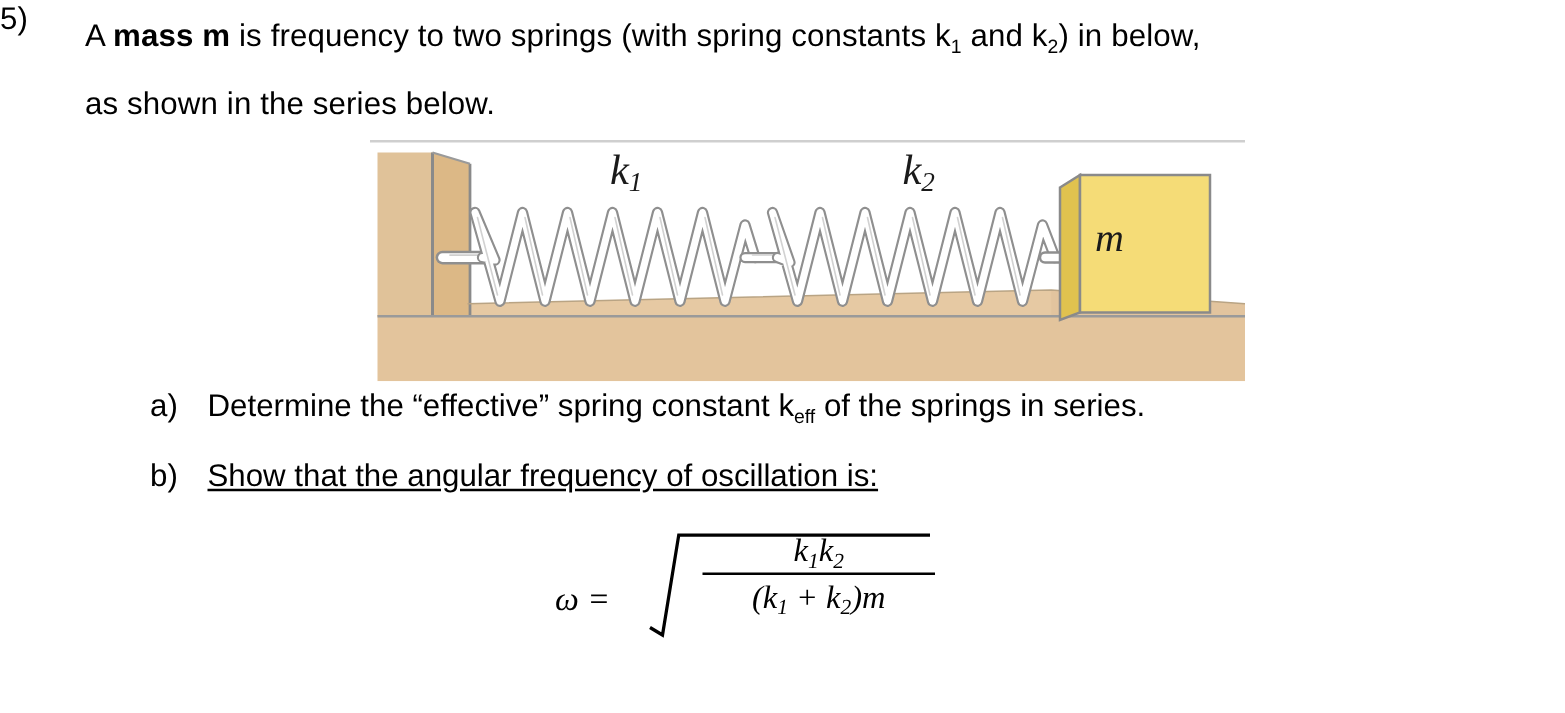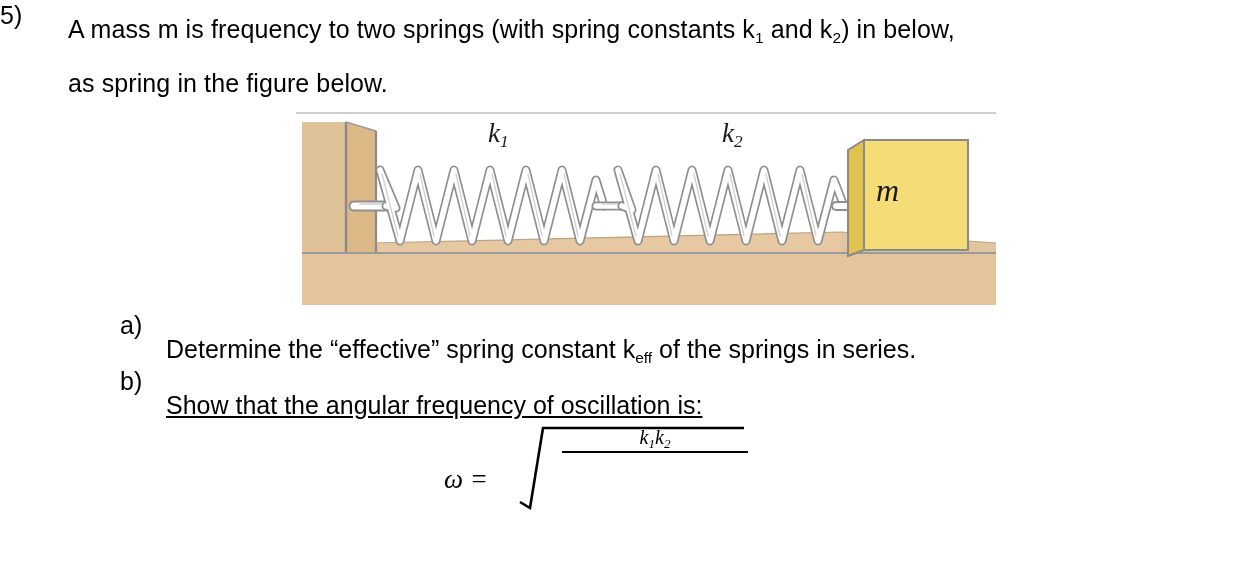--- a/index.html
+++ b/index.html
@@ -29,40 +29,39 @@
     top: 14px;
   }
   #line-1-text {
     left: 68px;
     top: 14px;
   }
   #line-2-text {
     left: 68px;
     top: 68px;
   }
-  .bold { font-weight: normal; }
+  .bold { font-weight: bold; }
   sub {
     font-size: 0.62em;
     vertical-align: baseline;
     position: relative;
     top: 0.30em;
   }
 
   .part-label {
     position: absolute;
     font-size: 25px;
     line-height: 30px;
     white-space: nowrap;
   }
   .part-text {
     position: absolute;
     font-size: 25px;
     line-height: 30px;
     white-space: nowrap;
-    margin-top: 24px;
   }
   #part-a-label { left: 120px; top: 310px; }
   #part-a-text  { left: 166px; top: 310px; }
   #part-b-label { left: 120px; top: 366px; }
   #part-b-text  { left: 166px; top: 366px; text-decoration: underline; }
 
   
   #figure {
     position: absolute;
     left: 296px;
@@ -80,21 +79,21 @@
   }
   #figure-svg {
     position: absolute;
     left: 0;
     top: 0;
   }
   .fig-label {
     position: absolute;
     font-family: "Liberation Serif", serif;
     font-style: italic;
-    font-size: 27px;
+    font-size: 34px;
     color: #1a1a1a;
     white-space: nowrap;
   }
   .fig-label sub {
     font-size: 0.64em;
     top: 0.28em;
   }
   #label-k1 { left: 192px; top: 8px; }
   #label-k2 { left: 426px; top: 8px; }
   #label-m {
@@ -125,21 +124,21 @@
     left: 76px;
     top: 0px;
   }
   #eq-fraction {
     position: absolute;
     left: 122px;
     top: 6px;
     width: 186px;
     text-align: center;
     font-style: italic;
-    font-size: 20px;
+    font-size: 26px;
   }
   #eq-numerator {
     padding-bottom: 2px;
     white-space: nowrap;
   }
   #eq-frac-bar {
     height: 2px;
     background: #000000;
     width: 100%;
   }
@@ -158,21 +157,21 @@
 
 <div class="q-line">
   <span>5)</span>
 </div>
 <div class="q-line" id="line-number"></div>
 
 <div class="q-line" id="line-1-text">
   <span>A </span><span class="bold">mass m</span><span> is frequency to two springs (with spring constants k</span><sub>1</sub><span> and k</span><sub>2</sub><span>) in below,</span>
 </div>
 
-<div class="q-line" id="line-2-text">as spring in the figure below.</div>
+<div class="q-line" id="line-2-text">as shown in the series below.</div>
 
 <div id="figure">
   <div id="figure-top-rule"></div>
 
   <svg id="figure-svg" width="706" height="195" viewBox="0 0 706 195">
 
     <rect x="6" y="142" width="694" height="53" fill="#e3c49c"></rect>
 
     <path d="M 78 142 L 700 142 L 700 133 L 545 122 L 78 133 Z" fill="#e6c9a3"></path>
     <path d="M 545 122 L 700 133 L 700 142 L 545 142 Z" fill="#e2c49e"></path>
@@ -244,14 +243,17 @@
 
   <svg id="eq-radical" width="230" height="112" viewBox="0 0 230 112">
     <path d="M 4 82 L 14 88 L 27 8 L 228 8" fill="none" stroke="#000000" stroke-width="2.6" stroke-linejoin="miter" stroke-linecap="butt"></path>
   </svg>
 
   <div id="eq-fraction">
     <div id="eq-numerator">
       <span>k</span><sub>1</sub><span>k</span><sub>2</sub>
     </div>
     <div id="eq-frac-bar"></div>
+    <div id="eq-denominator">
+      <span>(k</span><sub>1</sub><span> + k</span><sub>2</sub><span>)m</span>
+    </div>
   </div>
 </div>
 
 </body></html>

